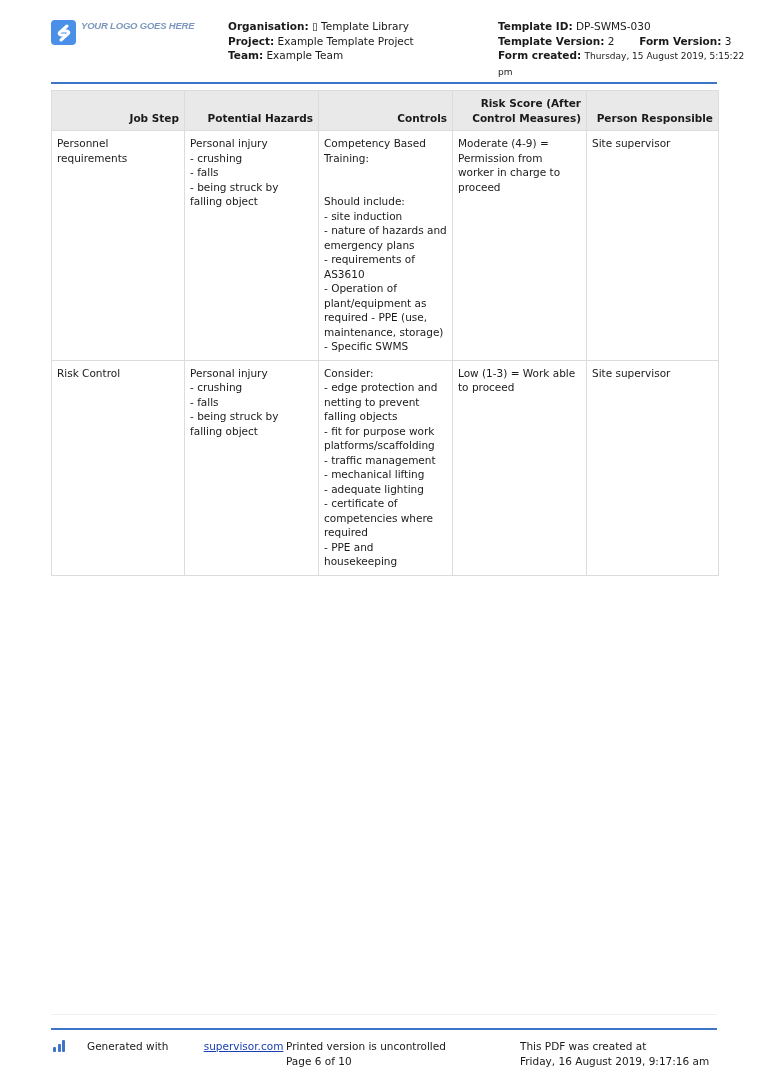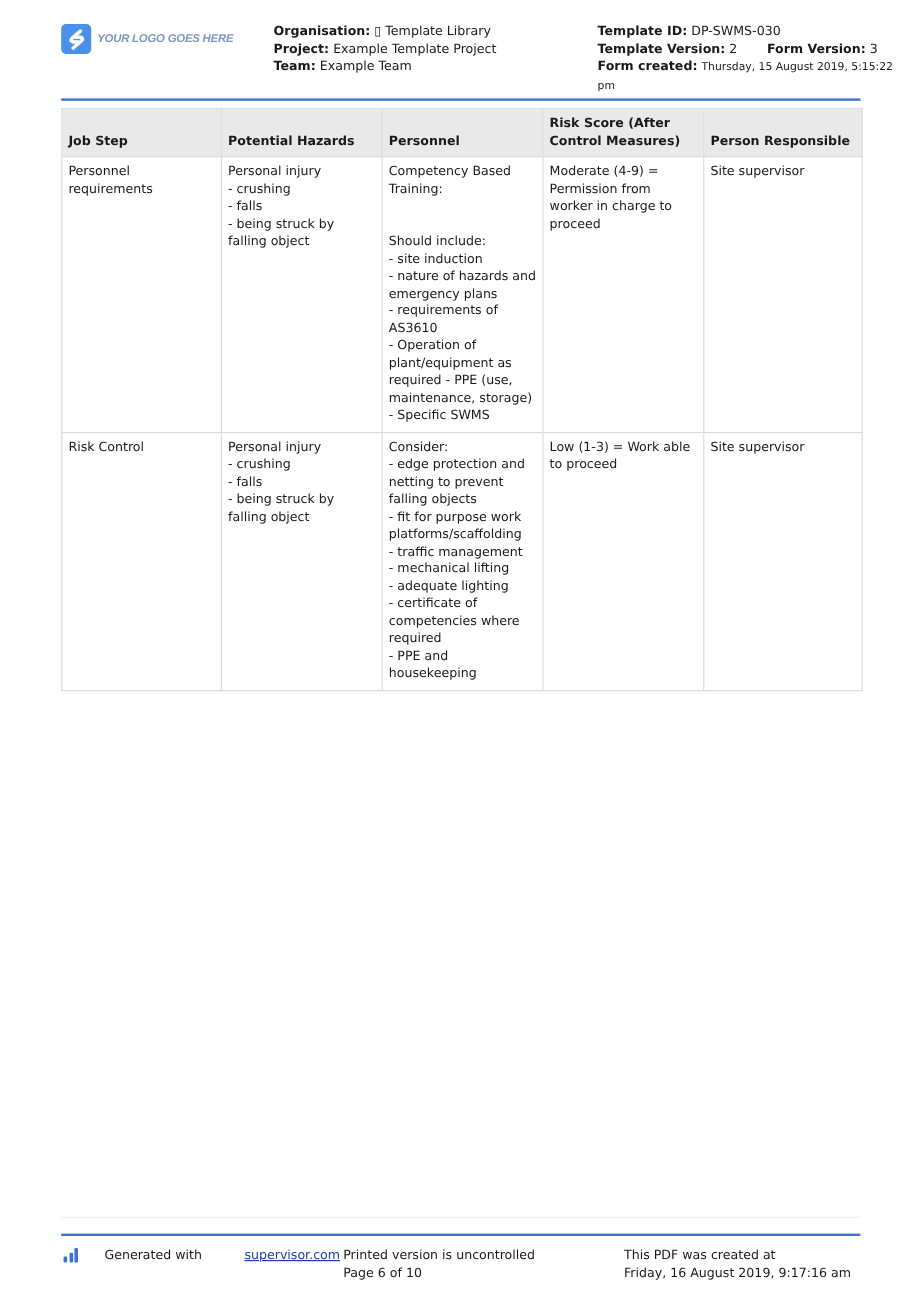--- a/index.html
+++ b/index.html
@@ -1,34 +1,34 @@
 <!DOCTYPE html>
 <html><head>
   <meta charset="utf-8">
   <style>
     * { box-sizing: border-box; margin: 0; padding: 0; }
     html, body { width: 768px; height: 1087px; background: #ffffff; }
     body { position: relative; font-family: "DejaVu Sans", sans-serif; color: #1a1a1a; font-size: 10.5px; overflow: hidden; }
 
     .header { position: absolute; left: 0; top: 0; width: 768px; height: 84px; }
-    .logo { position: absolute; left: 51px; top: 20px; display: flex; align-items: center; }
+    .logo { position: absolute; left: 51px; top: 20px; display: flex; align-items: flex-start; }
     .logo-mark { width: 25px; height: 25px; border-radius: 4px; background: #4a8fe8; display: flex; align-items: center; justify-content: center; }
     .logo-text { margin-left: 5px; font-size: 9.5px; font-style: italic; font-weight: bold; color: #7c97bd; letter-spacing: -0.2px; font-family: "Liberation Sans", sans-serif; }
 
     .meta-mid { position: absolute; left: 228px; top: 19px; line-height: 14.5px; font-size: 10.5px; }
     .meta-right { position: absolute; left: 462px; top: 19px; line-height: 14.5px; font-size: 10.5px; width: 260px; margin-left: 36px; }
     .meta-line b { font-weight: bold; }
     .small { font-size: 9px; }
     .gap { display: inline-block; width: 18px; }
 
     .header-rule { position: absolute; left: 51px; top: 82px; width: 666px; height: 2px; background: #3d74c7; }
 
     table.swms { position: absolute; left: 51px; top: 90px; width: 667px; border-collapse: collapse; table-layout: fixed; }
     table.swms th, table.swms td { border: 1.5px solid #dcdcdc; vertical-align: top; text-align: left; padding: 5px 5px 6px 5px; font-size: 10.5px; line-height: 14.5px; }
-    table.swms th { background: #e9e9e9; font-weight: bold; vertical-align: bottom; height: 40px; padding-bottom: 5px; }
+    table.swms th { background: #e9e9e9; font-weight: bold; vertical-align: bottom; height: 40px; padding-bottom: 5px; text-align: right; }
     table.swms td { white-space: pre-line; }
     .row1 td { height: 229px; margin-top: 48px; }
     .row2 td { height: 214px; }
 
     .footer-faint { position: absolute; left: 51px; top: 1014px; width: 666px; height: 1px; background: #f0f0f0; }
     .footer-rule { position: absolute; left: 51px; top: 1028px; width: 666px; height: 2px; background: #3d74c7; }
     .footer { position: absolute; top: 1039px; font-size: 10.5px; line-height: 14.5px; }
     .f-left { left: 53px; display: flex; align-items: center; gap: 16px; }
     .f-mid { left: 286px; }
     .f-right { left: 520px; }
@@ -91,21 +91,21 @@
     <col style="width:133px">
       <col style="width:134px">
       <col style="width:134px">
       <col style="width:134px">
       <col style="width:132px">
   </colgroup>
   <thead>
     <tr>
       <th>Job Step</th>
       <th>Potential Hazards</th>
-      <th>Personnel</th>
+      <th>Controls</th>
       <th>Risk Score (After Control Measures)</th>
       <th>Person Responsible</th>
     </tr>
   </thead>
   <tbody>
     <tr class="row1">
       <td>Personnel requirements</td>
       <td>Personal injury
 - crushing
 - falls

